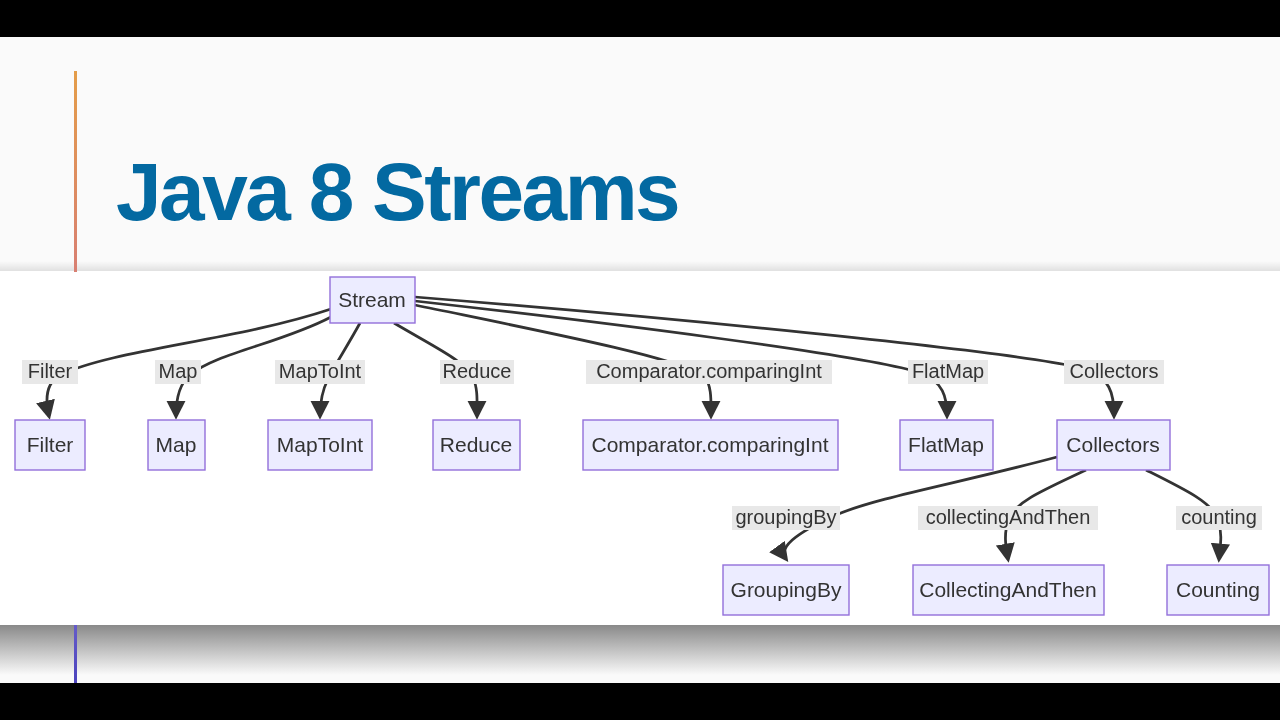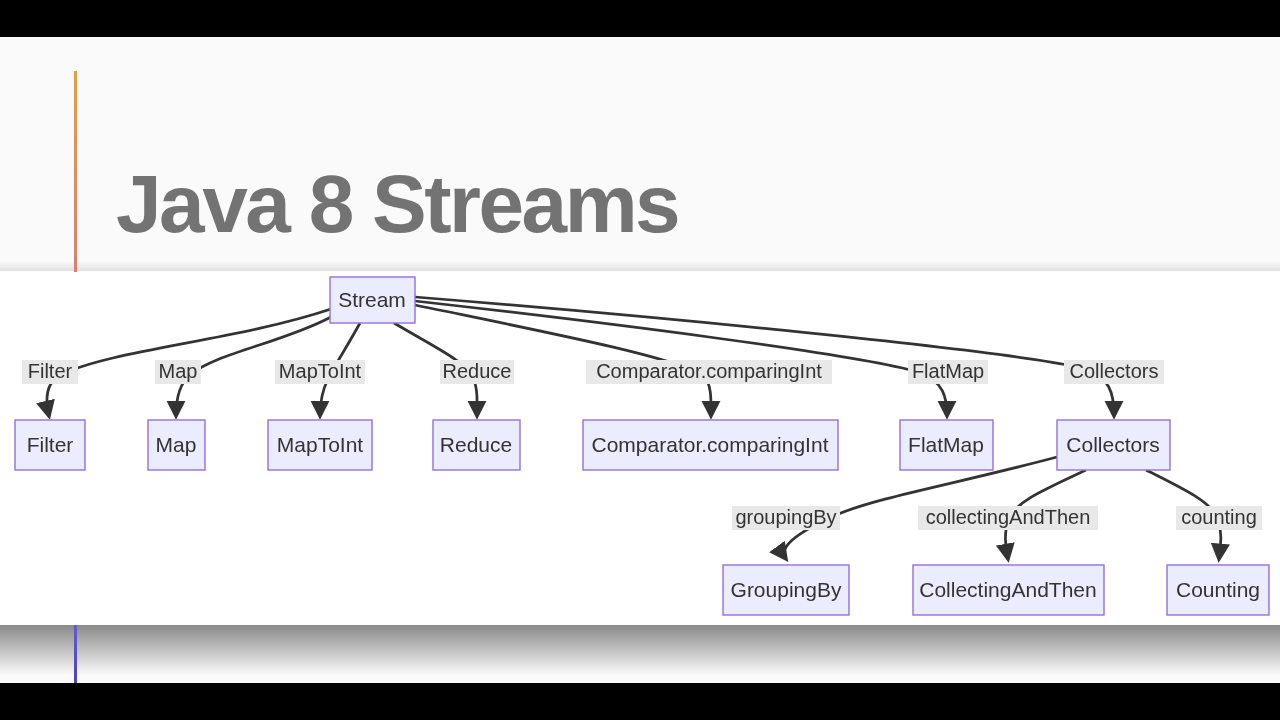--- a/index.html
+++ b/index.html
@@ -10,22 +10,22 @@
   }
   .letterbox{position:absolute;left:0;width:1280px;background:#000;}
   .letterbox.top{top:0;height:37px;}
   .letterbox.bottom{top:683px;height:37px;}
 
   .accent-line{position:absolute;left:74px;width:3px;z-index:5;}
   .accent-line.upper{top:71px;height:201px;background:linear-gradient(to bottom,#E49D49,#D87F72);}
   .accent-line.lower{top:625px;height:58px;background:linear-gradient(to bottom,#655BC9,#4C44BD);}
 
   .slide-title{
-    position:absolute;left:116px;top:104px;
-    font-size:82px;letter-spacing:-2.5px;color:#737373;
+    position:absolute;left:116px;top:92px;
+    font-size:82px;letter-spacing:-2.5px;color:#0369a1;
     white-space:nowrap;line-height:1.1;
   }
 
   .panel-top-shadow{
     position:absolute;left:0;top:261px;width:1280px;height:10px;
     background:linear-gradient(to top,rgba(0,0,0,0.10),rgba(0,0,0,0));
   }
   .diagram-panel{
     position:absolute;left:0;top:271px;width:1280px;height:354px;
     background:#ffffff;z-index:2;

